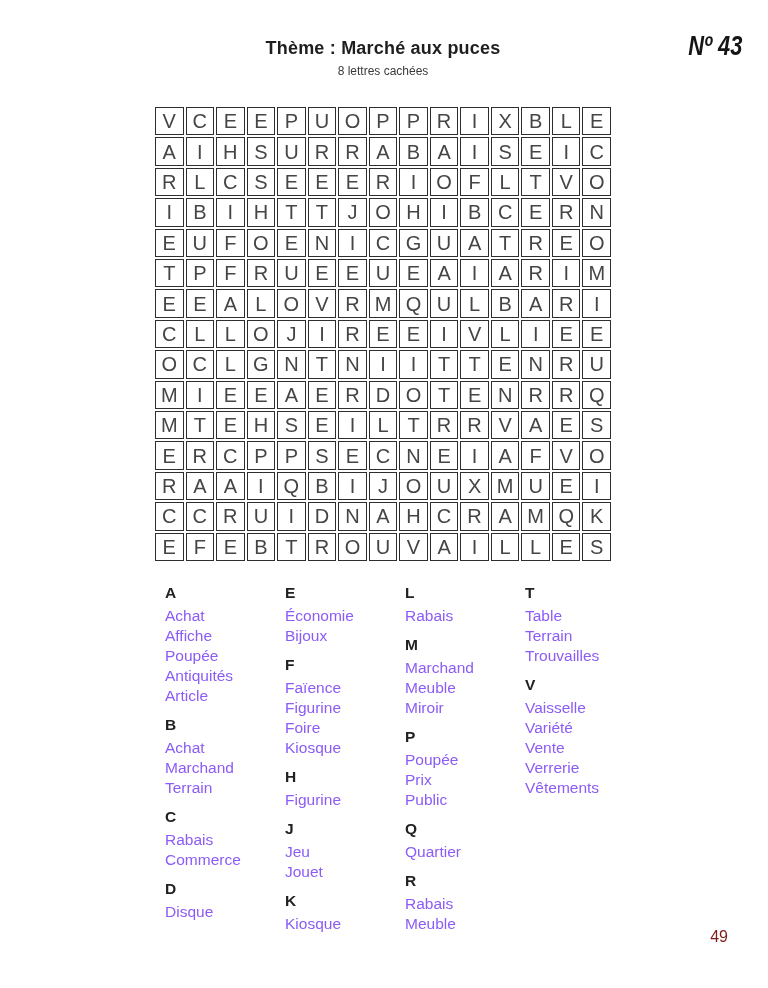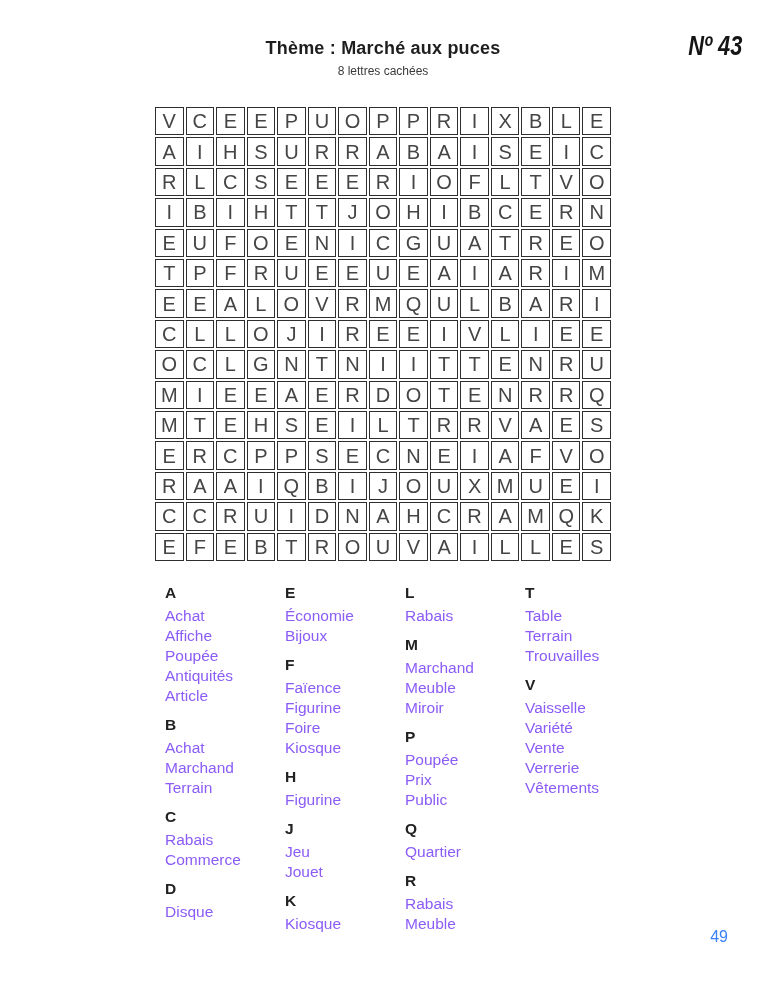--- a/index.html
+++ b/index.html
@@ -71,21 +71,21 @@
   }
   .wl-group:first-child .wl-letter { margin-top: 0; }
   .wl-word {
     font-size: 15.5px; color: #8b5cf6;
     line-height: 20px;
   }
 
   .page-number {
     position: absolute;
     right: 40px; top: 928px;
-    font-size: 16px; color: #3b82f6; margin-left: 8px;
+    font-size: 16px; color: #7f1d1d; margin-left: 8px;
   }
 </style>
 </head>
 <body>
 
 <div class="page">
 
   <div class="header-titles">
     <div class="theme-title">Thème : Marché aux puces</div>
     <div class="subtitle">8 lettres cachées</div>

